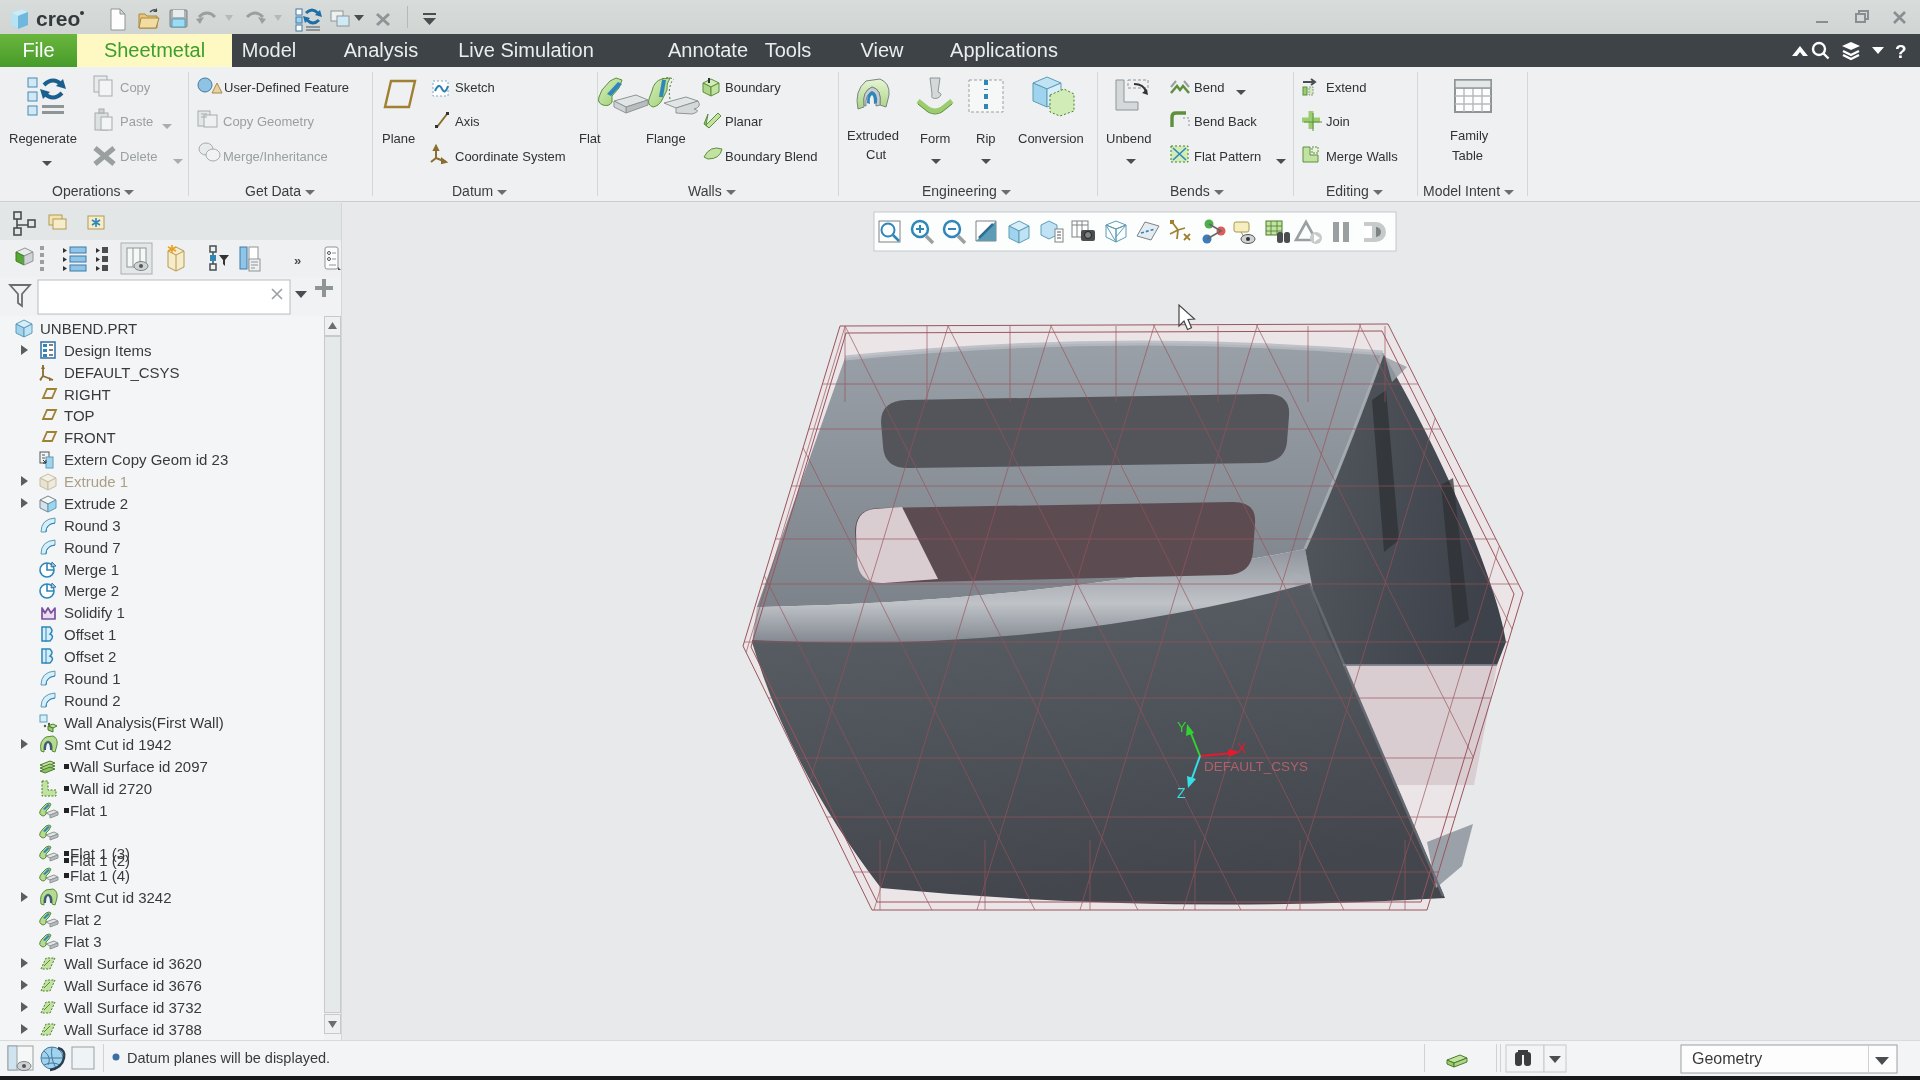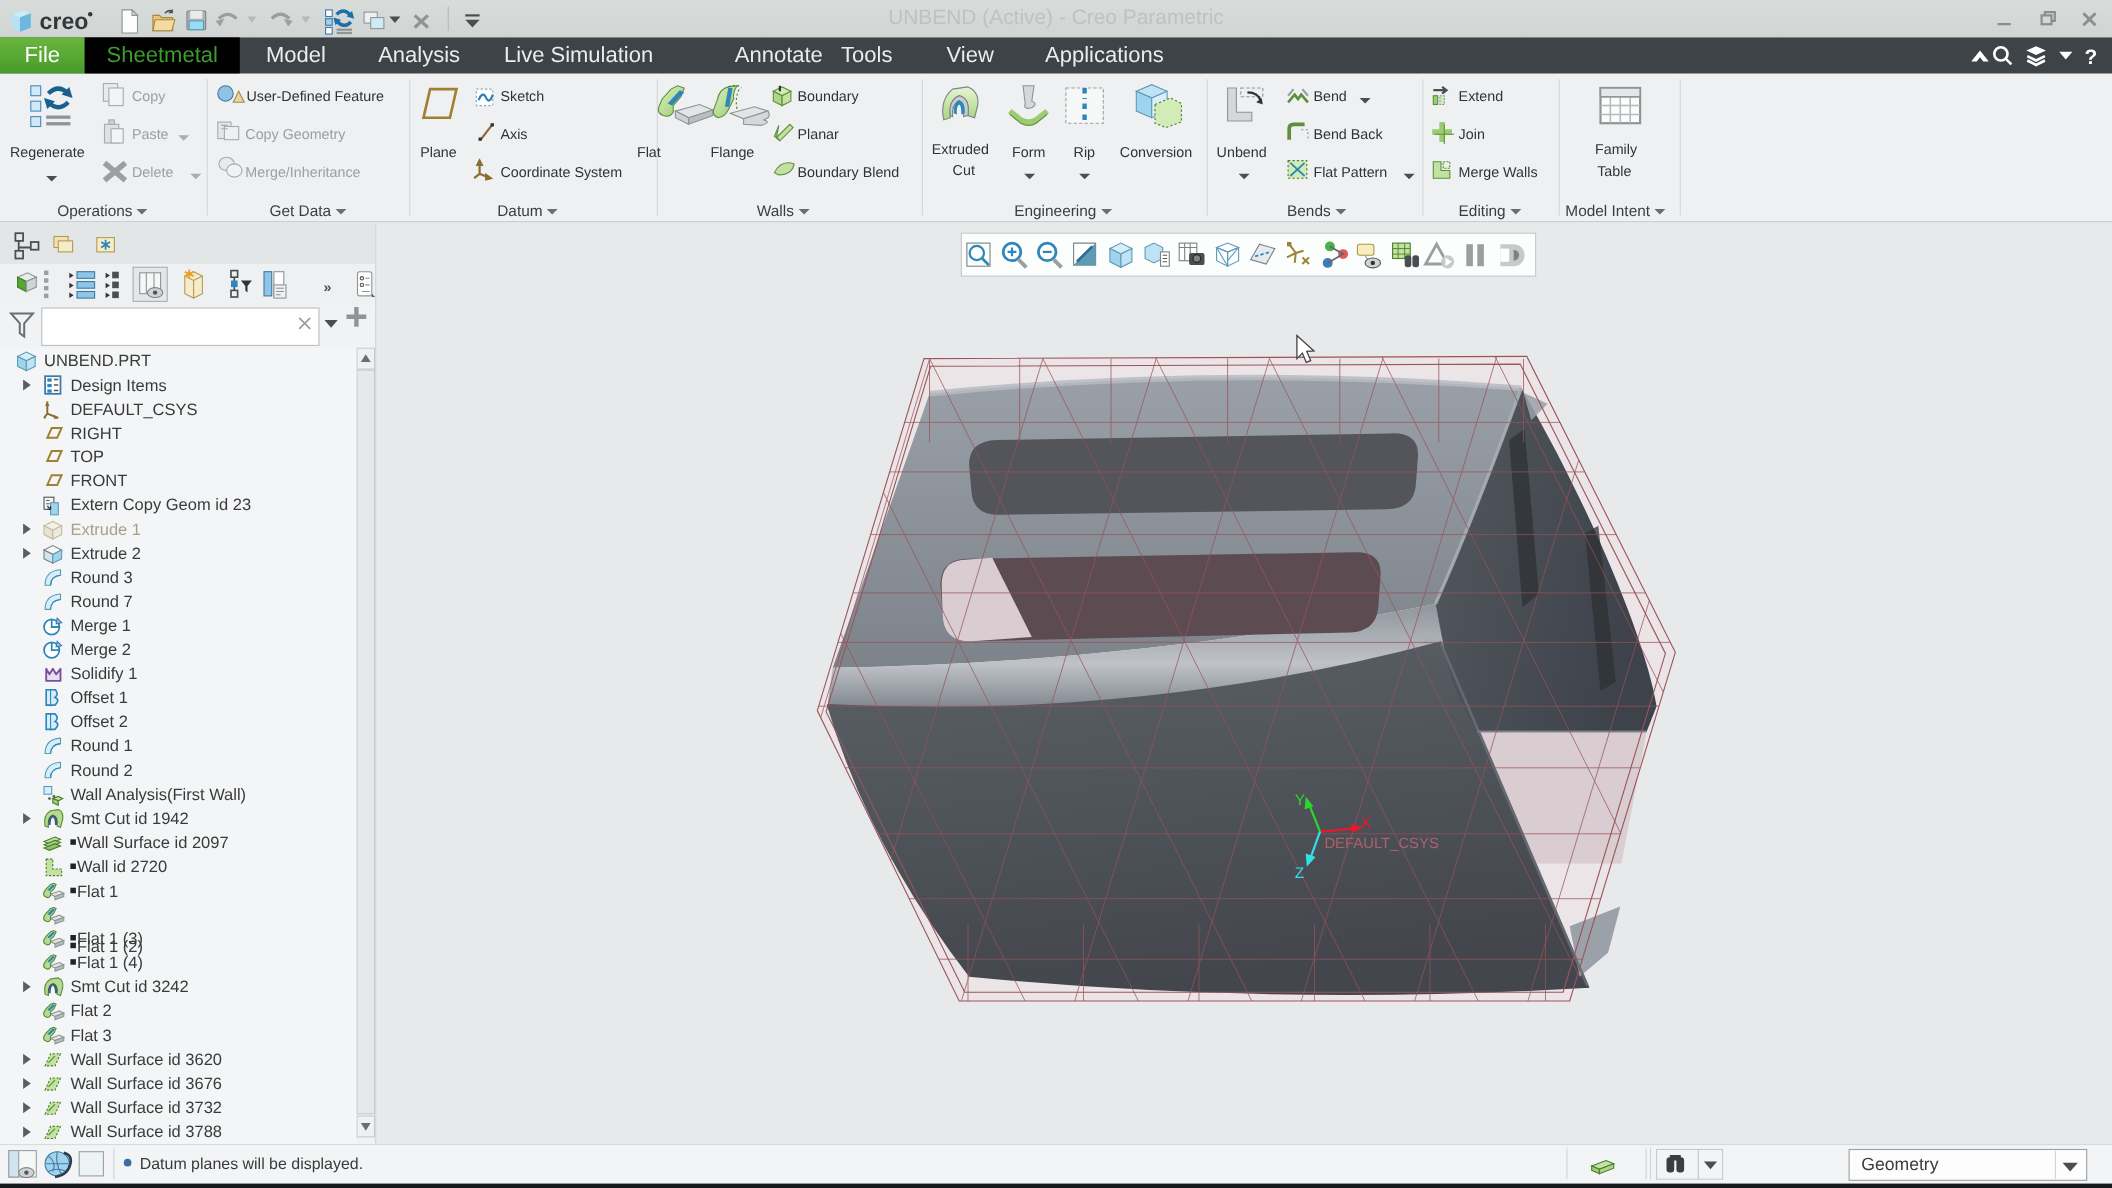--- a/index.html
+++ b/index.html
@@ -5,21 +5,21 @@
 html,body{width:1920px;height:1080px;overflow:hidden;font-family:"Liberation Sans",sans-serif}
 .abs{position:absolute}
 #page{position:relative;width:1920px;height:1080px;background:#e7e9eb}
 
 #titlebar{position:absolute;left:0;top:0;width:1920px;height:34px;background:linear-gradient(#d8dcdb,#d0d5d4)}
 #title{position:absolute;left:0;top:6px;width:1920px;text-align:center;font-size:19px;color:#bdc3c3}
 
 #menubar{position:absolute;left:0;top:34px;width:1920px;height:33px;background:#3d4347}
 .tab{position:absolute;top:34px;height:33px;line-height:33px;font-size:20px;color:#e9eded;text-align:center}
 #tab-file{left:0;width:77px;background:linear-gradient(#6ab63e,#479b2a);color:#fff}
-#tab-sheet{left:77px;width:141px;background:#000000;color:#3c9e2d}
+#tab-sheet{left:77px;width:155px;background:#fef9c3;color:#3c9e2d}
 
 #ribbon{position:absolute;left:0;top:67px;width:1920px;height:135px;background:#eef0f1;border-bottom:1px solid #c9cdce}
 .gsep{position:absolute;top:72px;width:1px;height:124px;background:#d4d7d9}
 .glabel{position:absolute;top:183px;font-size:14px;color:#3a3e40;white-space:nowrap}
 .rtxt{position:absolute;font-size:13px;color:#2f3335;white-space:nowrap}
 .rtxt.dis{color:#9aa0a2}
 .dn{display:inline-block;width:0;height:0;border-left:5px solid transparent;border-right:5px solid transparent;border-top:5px solid #4a4e50;vertical-align:middle}
 .dn.dis{border-top-color:#a8adaf}
 
 #topband{position:absolute;left:0;top:203px;width:341px;height:37px;background:#e3e6e7}
@@ -33,21 +33,20 @@
 .sq{display:inline-block;width:5px;height:5px;background:#222;margin:0 1px 3px 0}
 #treerows{position:absolute;left:0;top:0;width:324px;height:1040px;overflow:hidden}
 
 #statusbar{position:absolute;left:0;top:1040px;width:1920px;height:36px;background:#f2f4f5;border-top:1px solid #d8dbdc}
 #bottomstrip{position:absolute;left:0;top:1076px;width:1920px;height:4px;background:#17191a}
 </style></head>
 <body>
 <div id="page">
 
 <div id="titlebar"></div>
-<div id="title">UNBEND (Active) - Creo Parametric</div>
 <svg class="abs" style="left:0;top:0" width="460" height="34">
 
  <g>
         <polygon points="11,13 22,9 28,12 28,25 17,29 11,25" fill="#9fd8f0"></polygon>
  <polygon points="11,13 22,9 28,12 18,16" fill="#cdeaf7"></polygon>
  <polygon points="18,16 28,12 28,25 18,29" fill="#6fb7dd"></polygon>
  <polygon points="11,13 18,16 18,29 11,25" fill="#b7e2f4"></polygon>
       </g>
  <text x="36" y="26" font-family="Liberation Sans" font-size="21" font-weight="bold" fill="#33393b">creo</text>
  <circle cx="82" cy="13" r="2" fill="#33393b"></circle>

